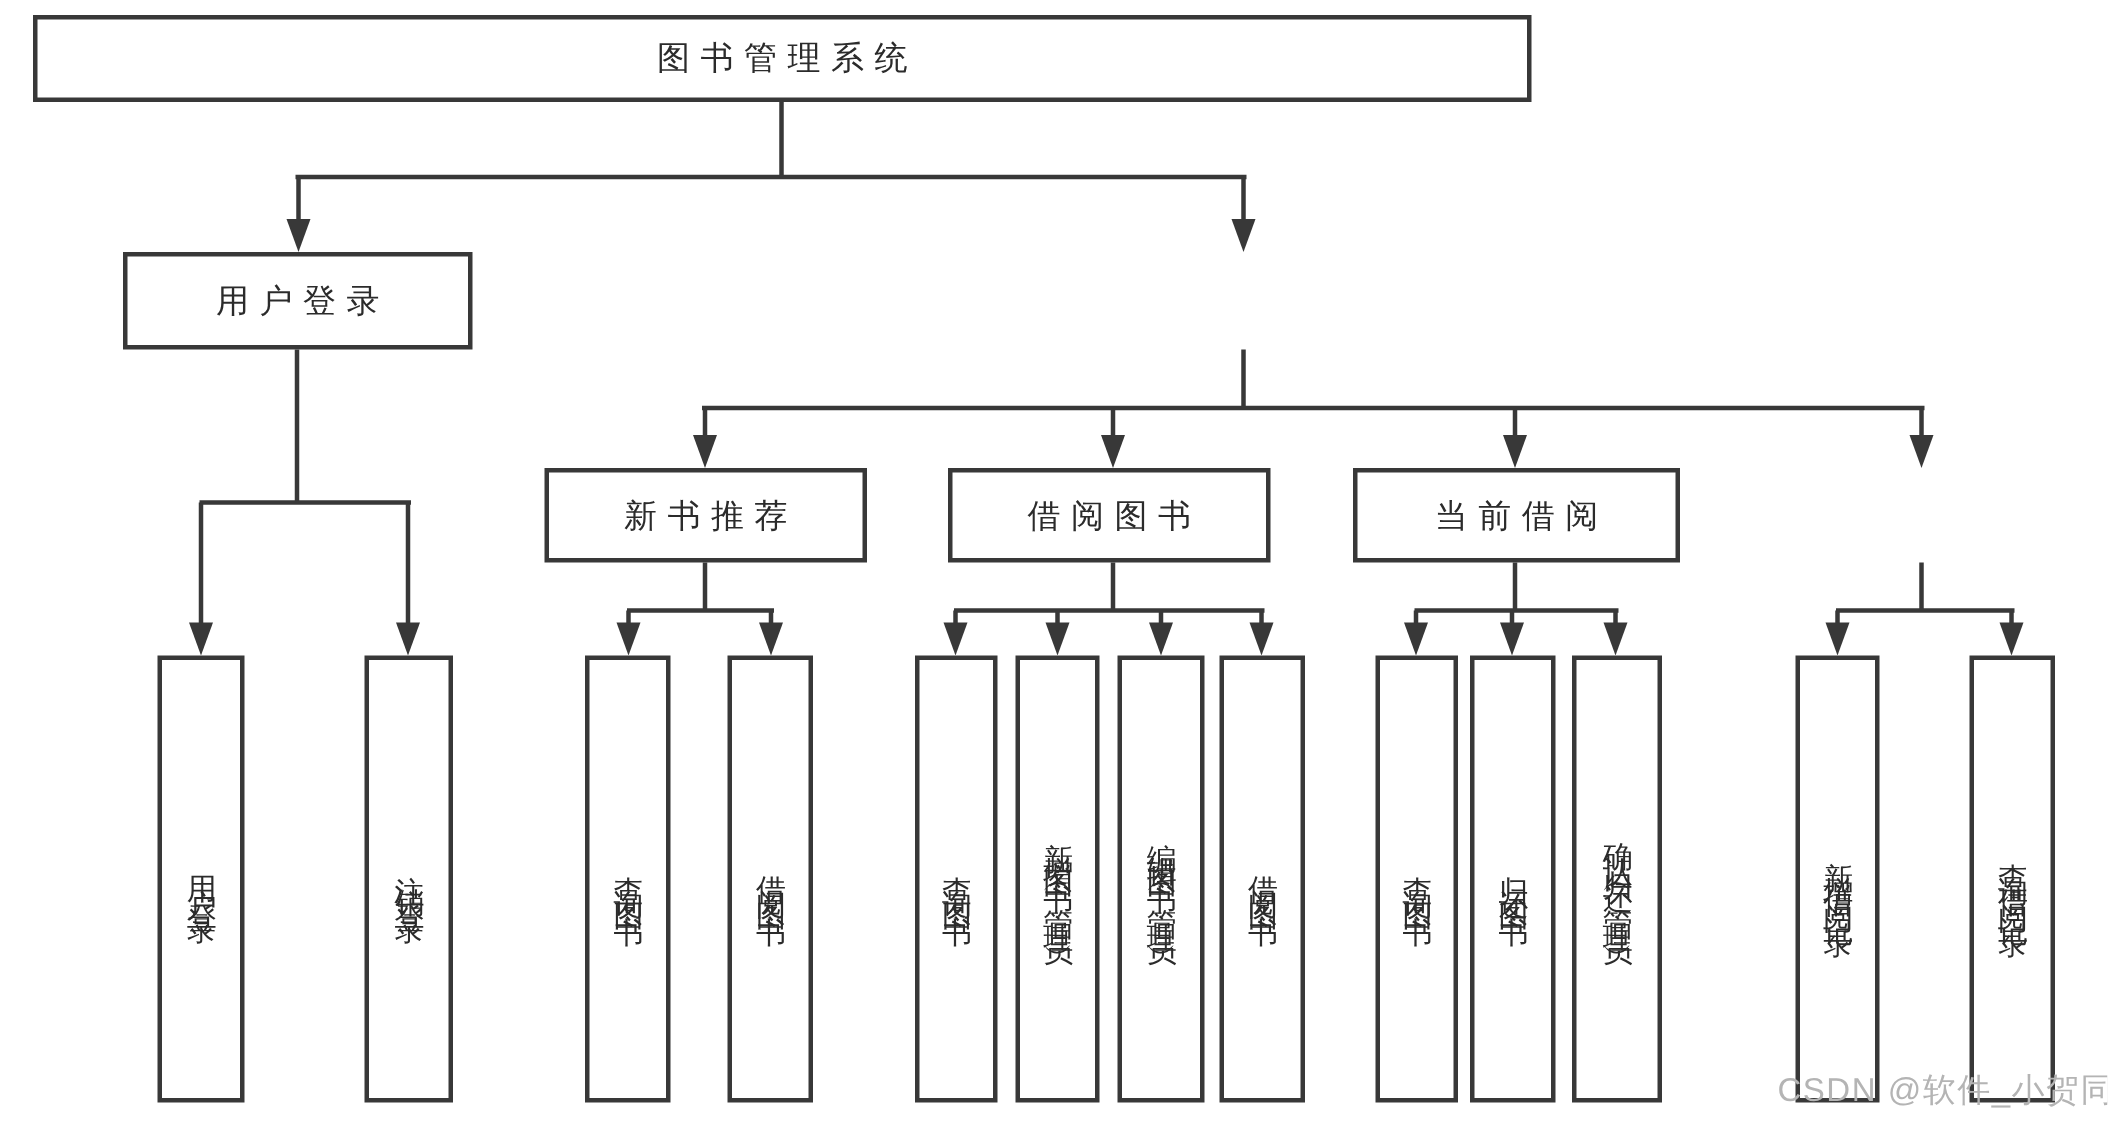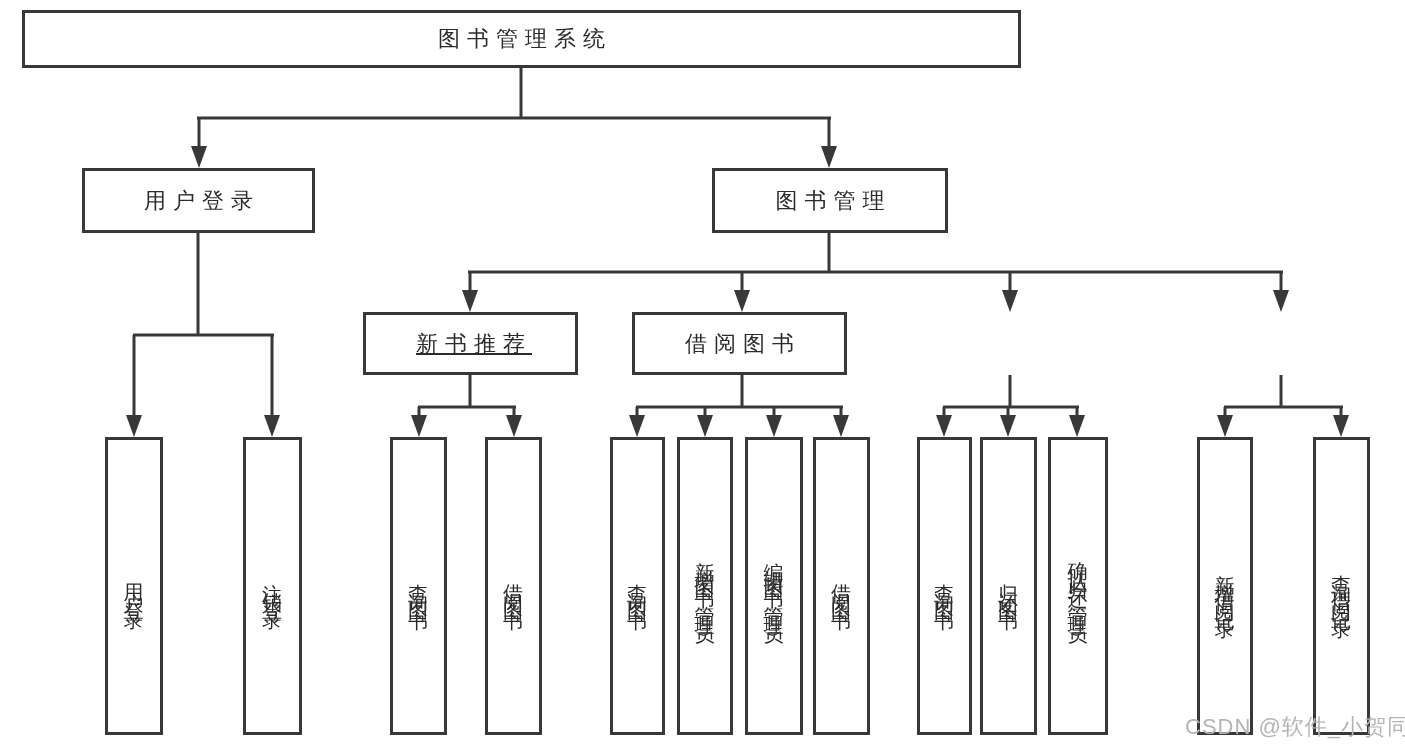--- a/index.html
+++ b/index.html
@@ -78,42 +78,42 @@
   <div class="box hlabel" style="left:22px;top:10px;width:999px;height:58px;text-align:right;">图书管理系统</div>
 
   <div class="vl" style="left:521px;top:68px;height:50px;"></div>
   <div class="hl" style="left:197px;top:118px;width:634px;"></div>
   <div class="vl" style="left:199px;top:118px;height:32px;"></div>
   <div class="vl" style="left:829px;top:118px;height:32px;"></div>
   <div class="ar" style="left:199px;top:146px;"></div>
   <div class="ar" style="left:829px;top:146px;"></div>
 
   <div class="box hlabel" style="left:82px;top:168px;width:233px;height:65px;">用户登录</div>
-  <div class="box hlabel" style="left:712px;top:168px;width:236px;height:65px;">图书管理</div>
 
   <div class="vl" style="left:198px;top:233px;height:102px;"></div>
   <div class="hl" style="left:133px;top:335px;width:141px;"></div>
   <div class="vl" style="left:134px;top:335px;height:82px;"></div>
   <div class="vl" style="left:272px;top:335px;height:82px;"></div>
   <div class="ar" style="left:134px;top:415px;"></div>
   <div class="ar" style="left:272px;top:415px;"></div>
 
   <div class="vl" style="left:829px;top:233px;height:39px;"></div>
   <div class="hl" style="left:468px;top:272px;width:815px;"></div>
   <div class="vl" style="left:470px;top:272px;height:22px;"></div>
   <div class="vl" style="left:742px;top:272px;height:22px;"></div>
   <div class="vl" style="left:1010px;top:272px;height:22px;"></div>
   <div class="vl" style="left:1281px;top:272px;height:22px;"></div>
   <div class="ar" style="left:470px;top:290px;"></div>
   <div class="ar" style="left:742px;top:290px;"></div>
   <div class="ar" style="left:1010px;top:290px;"></div>
   <div class="ar" style="left:1281px;top:290px;"></div>
 
-  <div class="box hlabel" style="left:363px;top:312px;width:215px;height:63px;text-decoration:underline;">新书推荐</div>
+  <div class="box hlabel" style="left:363px;top:312px;width:215px;height:63px;">新书推荐</div>
   <div class="box hlabel" style="left:632px;top:312px;width:215px;height:63px;">借阅图书</div>
+  <div class="box hlabel" style="left:902px;top:312px;width:218px;height:63px;">当前借阅</div>
 
   <div class="vl" style="left:470px;top:375px;height:32px;"></div>
   <div class="hl" style="left:418px;top:407px;width:98px;"></div>
   <div class="vl" style="left:419px;top:407px;height:12px;"></div>
   <div class="vl" style="left:514px;top:407px;height:12px;"></div>
   <div class="ar" style="left:419px;top:415px;"></div>
   <div class="ar" style="left:514px;top:415px;"></div>
 
   <div class="vl" style="left:742px;top:375px;height:32px;"></div>
   <div class="hl" style="left:636px;top:407px;width:207px;"></div>

